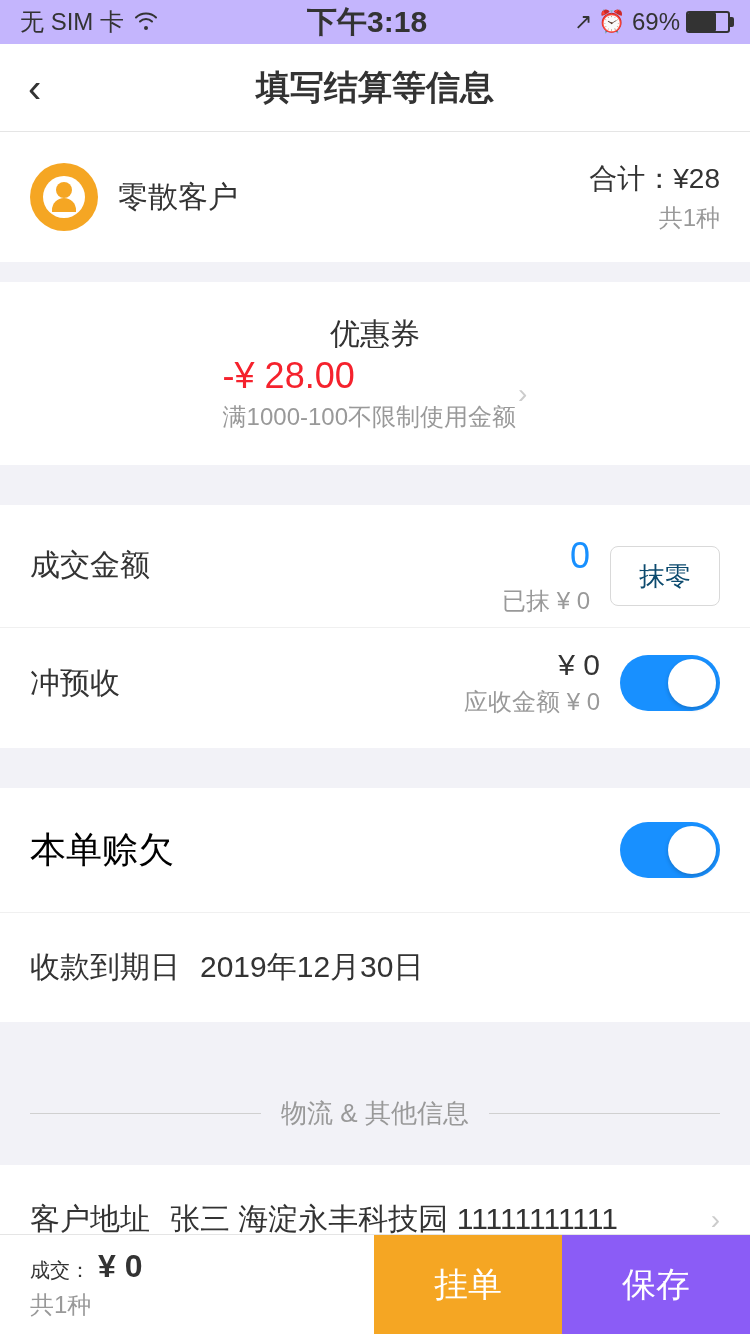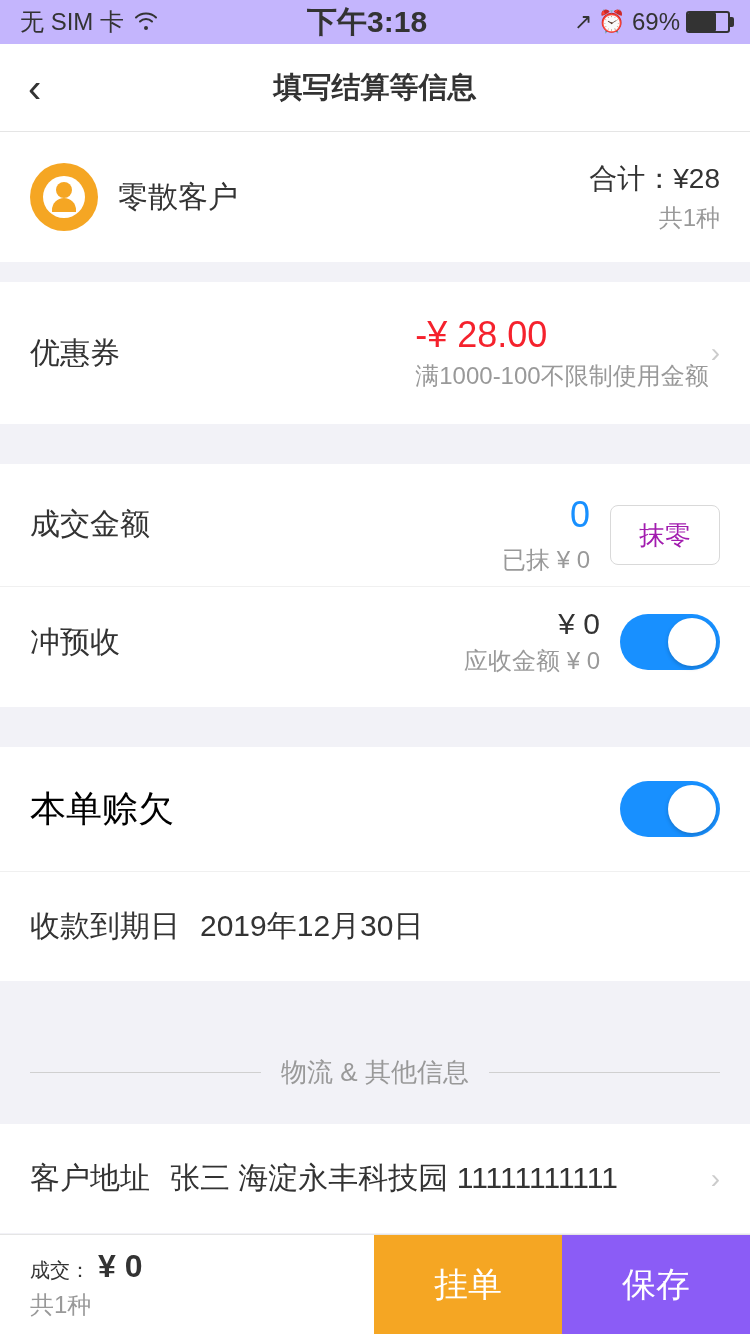--- a/index.html
+++ b/index.html
@@ -66,21 +66,21 @@
     }
     .nav-back {
       position: absolute;
       left: 28px;
       font-size: 40px;
       color: #333;
       cursor: pointer;
       line-height: 1;
     }
     .nav-title {
-      font-size: 29px;
+      font-size: 34px;
       font-weight: 600;
       color: #333;
     }
 
     
     .section {
       background: #fff;
       margin-bottom: 20px;
     }
 
@@ -132,20 +132,21 @@
     }
     .customer-name { font-size: 30px; color: #333; }
     .customer-summary { text-align: right; }
 
     
     .coupon-row {
       display: flex;
       align-items: center;
       justify-content: space-between;
       padding: 32px 30px;
+      flex-direction: column;
     }
     .coupon-label { font-size: 30px; color: #333; }
     .coupon-right { display: flex; align-items: center; gap: 2px; }
     .coupon-discount { font-size: 36px; color: #f5222d; font-weight: 500; }
     .coupon-desc { font-size: 24px; color: #999; margin-top: 4px; text-align: right; }
     .chevron-right { font-size: 28px; color: #ccc; }
 
     
     .amount-section {
       background: #fff;
@@ -162,21 +163,21 @@
     .amount-value-wrap { text-align: right; }
     .amount-value { font-size: 36px; color: #1890ff; }
     .amount-sub { font-size: 24px; color: #999; margin-top: 8px; }
     .round-btn {
       width: 110px;
       height: 60px;
       border: 1px solid #d9d9d9;
       border-radius: 8px;
       background: #fff;
       font-size: 26px;
-      color: #a21caf;
+      color: #0c4a6e;
       display: flex;
       align-items: center;
       justify-content: center;
       cursor: pointer;
     }
 
     
     .prepay-row {
       display: flex;
       align-items: center;

